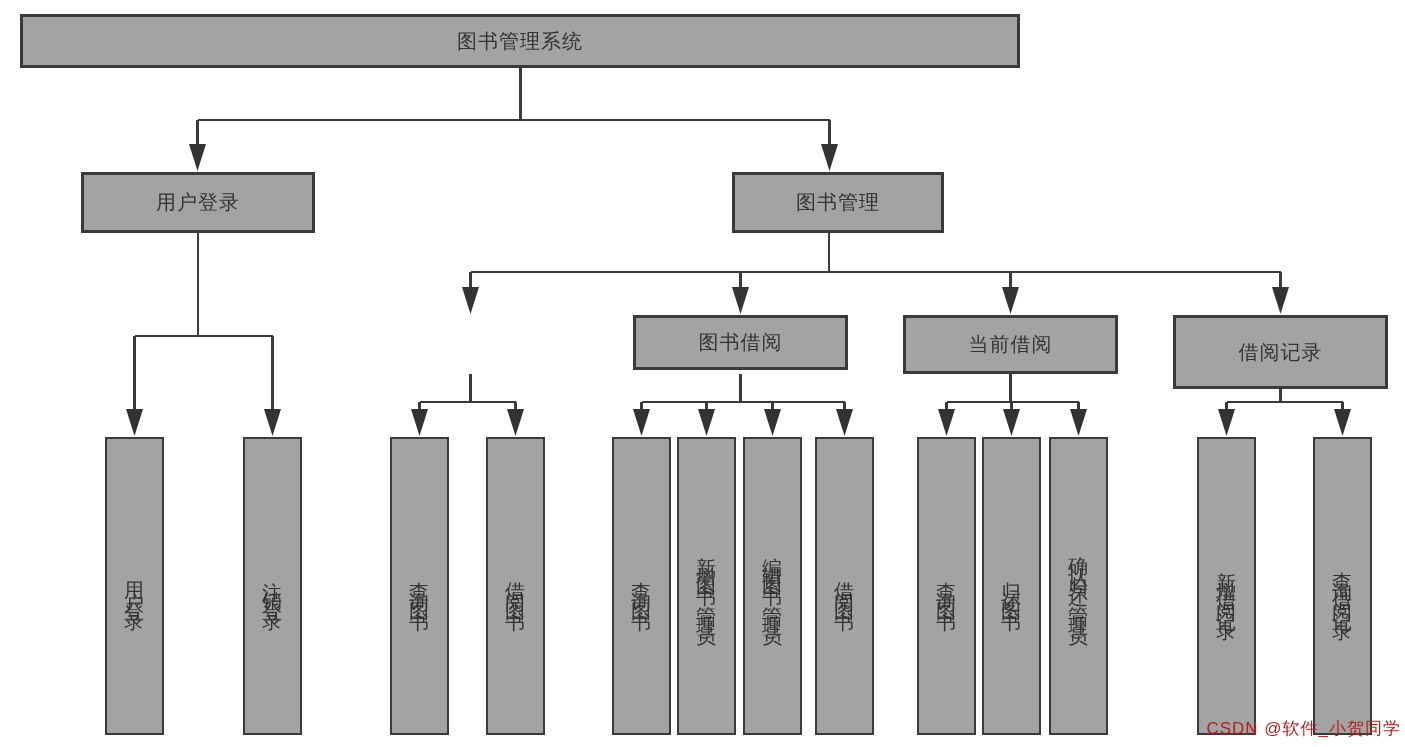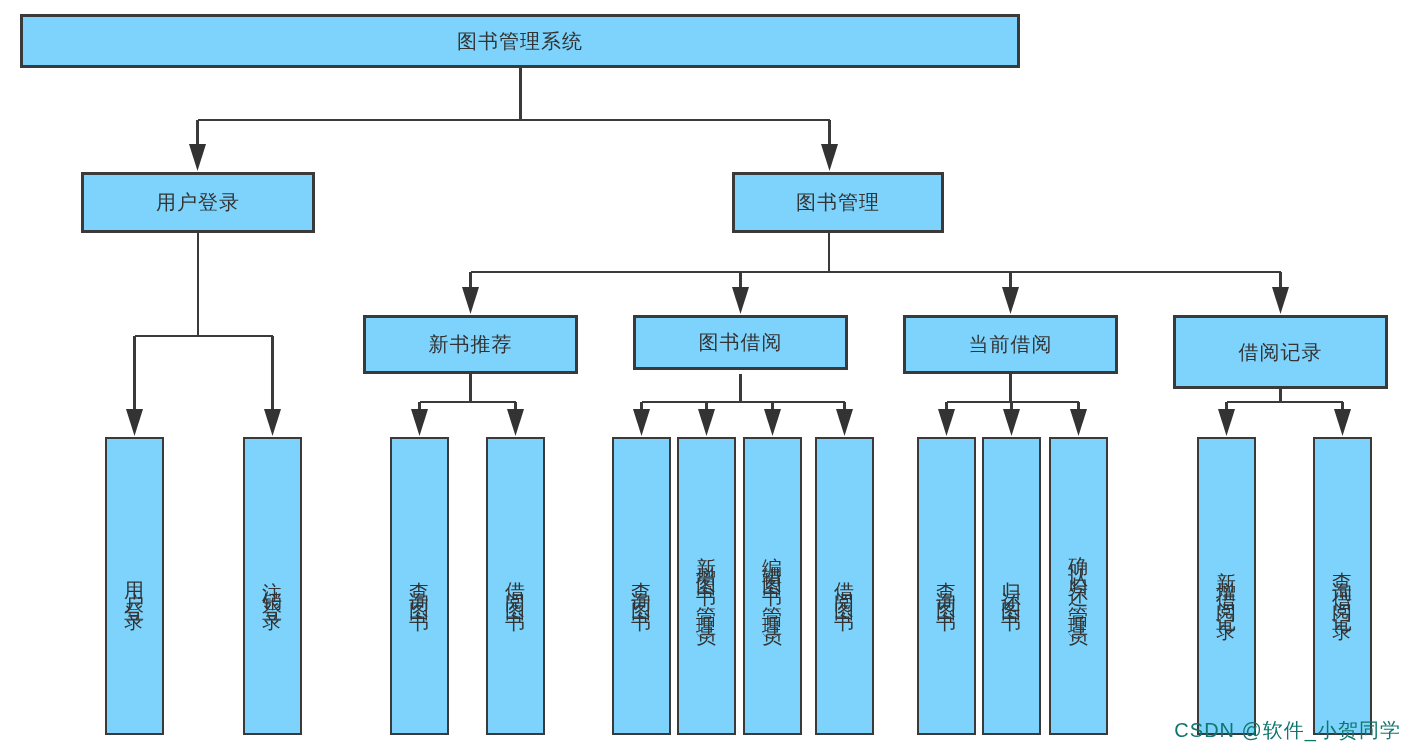--- a/index.html
+++ b/index.html
@@ -13,21 +13,21 @@
   }
   .connectors {
     position: absolute;
     left: 0; top: 0;
     width: 1405px; height: 747px;
   }
   .connectors path { stroke: #3a3a3a; stroke-width: 2.5; fill: none; shape-rendering: crispEdges; }
   .connectors polygon { fill: #333333; stroke: none; }
   .node {
     position: absolute;
-    background: #7dd3fc;
+    background: #a3a3a3;
     border: 3px solid #3a3a3a;
     box-sizing: border-box;
     display: flex;
     align-items: center;
     justify-content: center;
     color: #333333;
     z-index: 2;
   }
   .hbox {
     font-size: 20px;
@@ -39,22 +39,22 @@
     writing-mode: vertical-rl;
     text-orientation: mixed;
     font-size: 20px;
     letter-spacing: 10px;
     line-height: 1;
   }
   .watermark {
     position: absolute;
     right: 4px;
     top: 717px;
-    font-size: 20px;
-    color: #0f766e;
+    font-size: 17px;
+    color: #b91c1c;
     letter-spacing: 1px;
     white-space: nowrap;
     z-index: 5;
   }
 </style>
 </head>
 <body>
 
 <div class="canvas">
 
@@ -95,21 +95,20 @@
     <polygon points="1070,409 1087,409 1078.5,436"></polygon>
     <polygon points="1218,409 1235,409 1226.5,436"></polygon>
     <polygon points="1334,409 1351,409 1342.5,436"></polygon>
   </svg>
 
   <div class="node hbox" style="left:20px;top:14px;width:1000px;height:54px">图书管理系统</div>
 
   <div class="node hbox" style="left:81px;top:172px;width:234px;height:61px">用户登录</div>
   <div class="node hbox" style="left:732px;top:172px;width:212px;height:61px">图书管理</div>
 
-  <div class="node hbox" style="left:363px;top:315px;width:215px;height:59px">新书推荐</div>
   <div class="node hbox" style="left:633px;top:315px;width:215px;height:55px">图书借阅</div>
   <div class="node hbox" style="left:903px;top:315px;width:215px;height:59px">当前借阅</div>
   <div class="node hbox" style="left:1173px;top:315px;width:215px;height:74px">借阅记录</div>
 
   <div class="node vbox" style="left:105px;top:437px;width:59px;height:298px">用户登录</div>
   <div class="node vbox" style="left:243px;top:437px;width:59px;height:298px">注销登录</div>
 
   <div class="node vbox" style="left:390px;top:437px;width:59px;height:298px">查询图书</div>
   <div class="node vbox" style="left:486px;top:437px;width:59px;height:298px">借阅图书</div>
 

